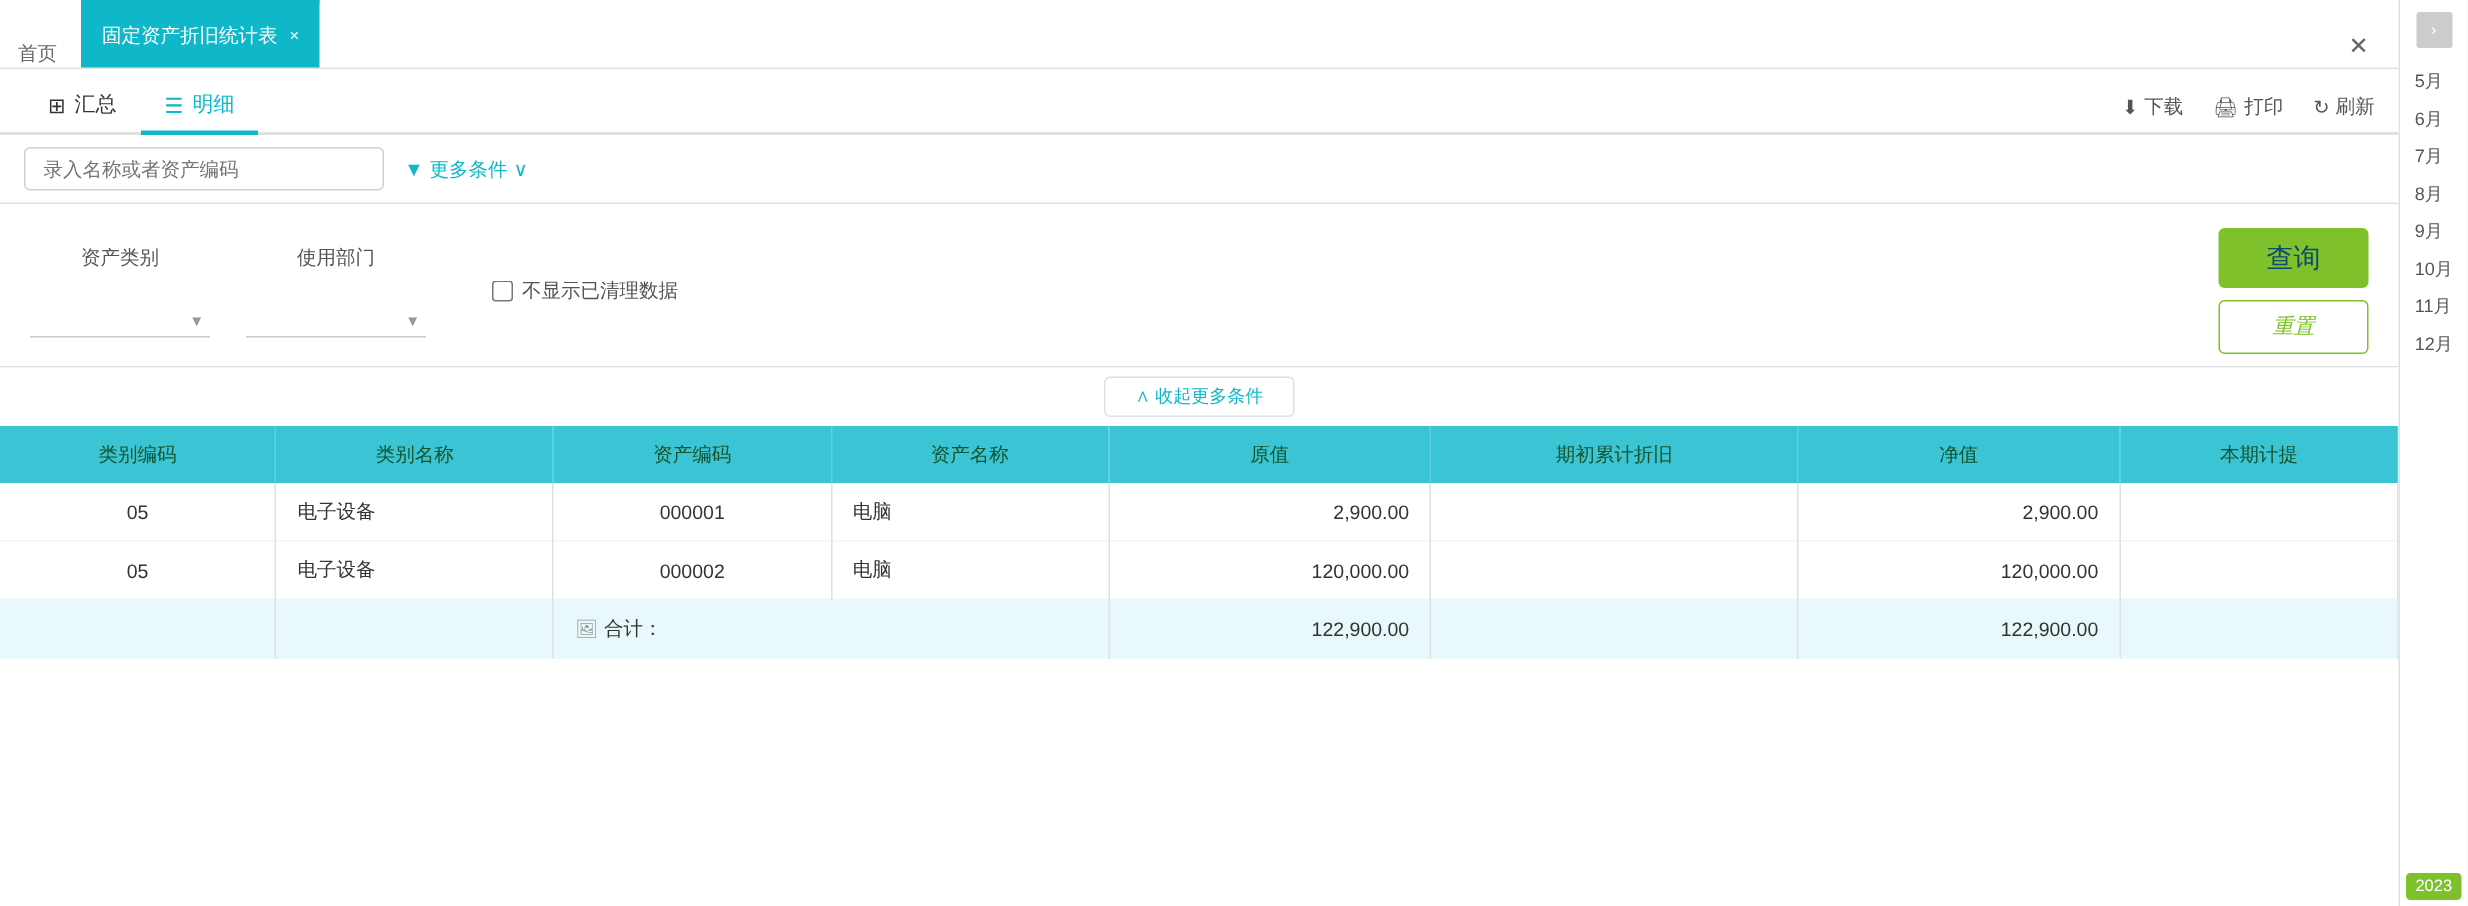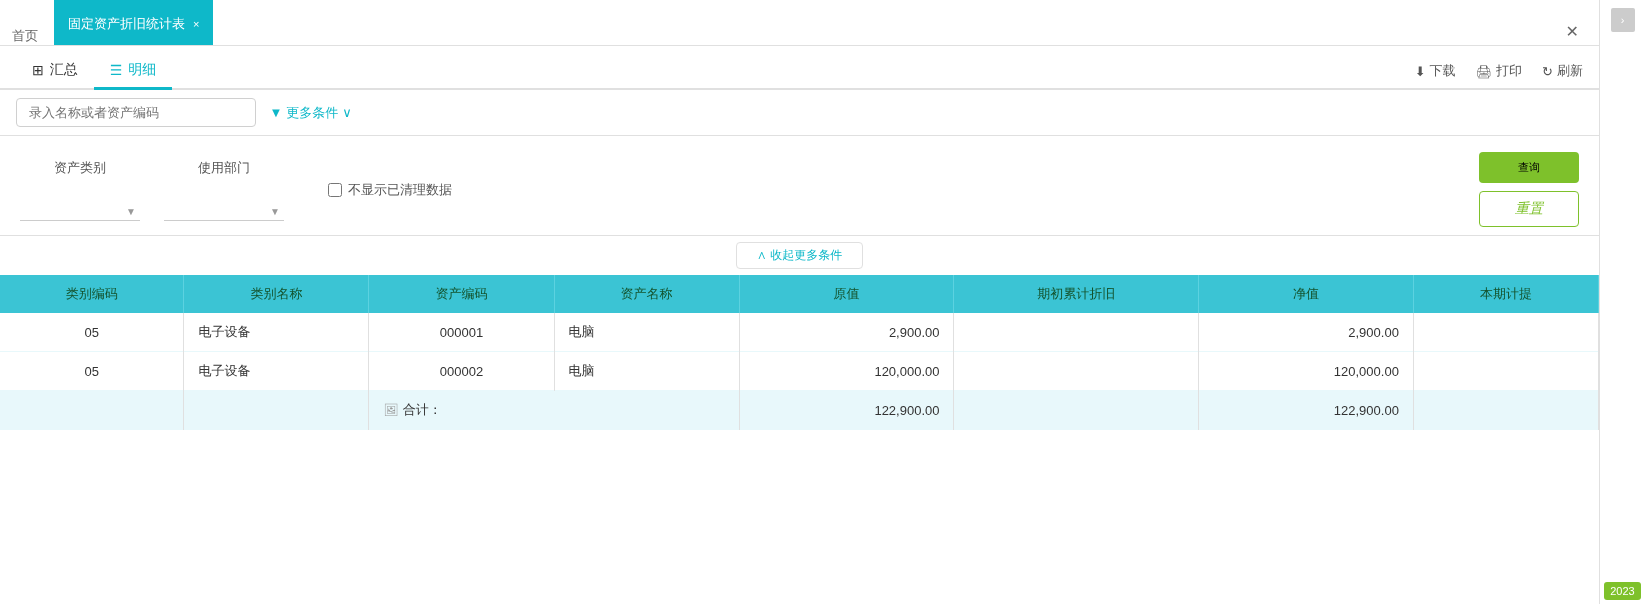--- a/index.html
+++ b/index.html
@@ -205,25 +205,25 @@
     }
     .filter-buttons {
       margin-left: auto;
       display: flex;
       flex-direction: column;
       gap: 8px;
       align-items: flex-end;
     }
     .btn-query {
       background: #7ec12b;
-      color: #000000;
+      color: #0c4a6e;
       border: none;
       border-radius: 4px;
       padding: 8px 32px;
-      font-size: 11px;
+      font-size: 18px;
       cursor: pointer;
       min-width: 100px;
     }
     .btn-reset {
       background: #fff;
       color: #7ec12b;
       border: 1px solid #7ec12b;
       border-radius: 4px;
       padding: 8px 32px;
       font-size: 14px;
@@ -465,14 +465,25 @@
   <td class="num">122,900.00</td>
   <td class="num"></td>
 </tr>
         </tbody>
     </table>
   </div>
 </div>
 
 <div class="right-panel">
   <div class="right-panel-arrow">›</div>
+  <div id="month-list">
+
+  <div class="month-item">5月</div>
+      <div class="month-item">6月</div>
+      <div class="month-item">7月</div>
+      <div class="month-item">8月</div>
+      <div class="month-item">9月</div>
+      <div class="month-item">10月</div>
+      <div class="month-item">11月</div>
+      <div class="month-item">12月</div>
+    </div>
   <div class="year-badge">2023</div>
 </div>
 
 </body></html>

